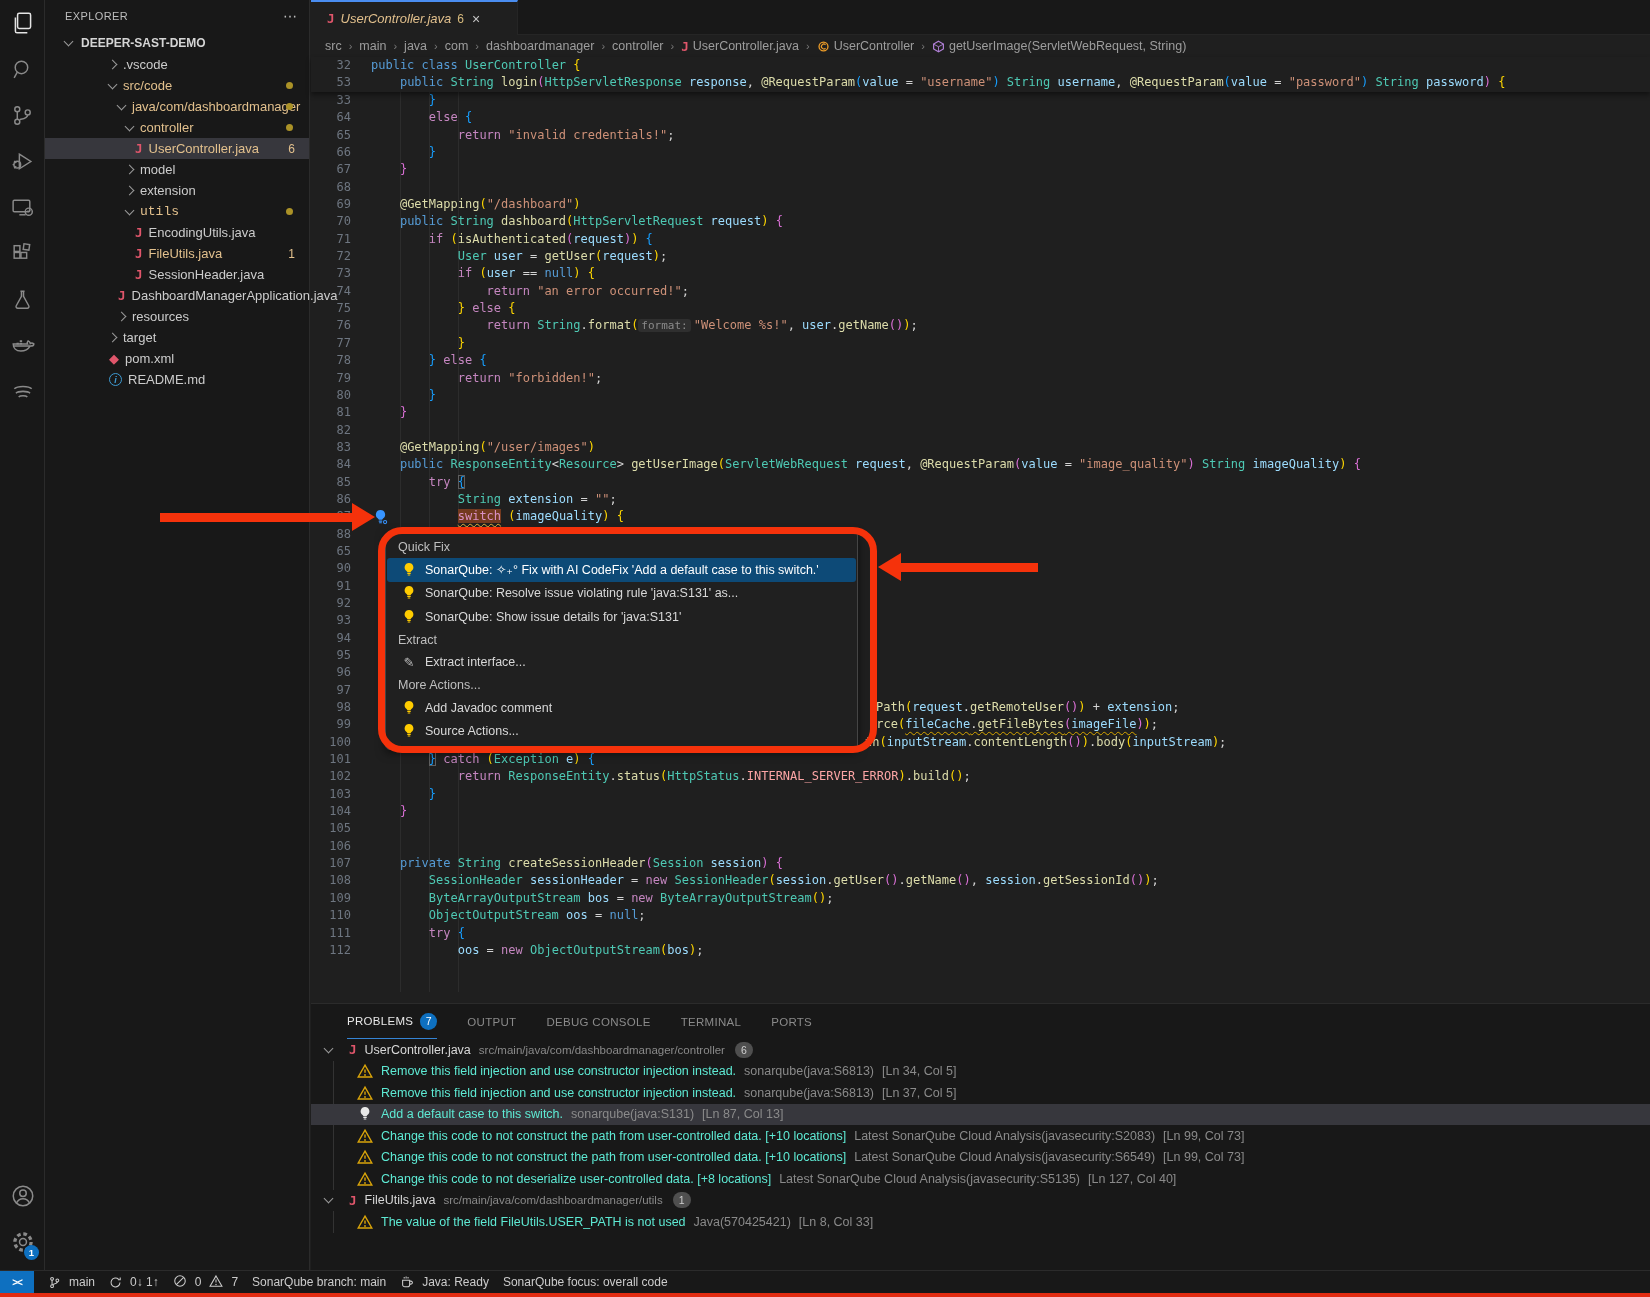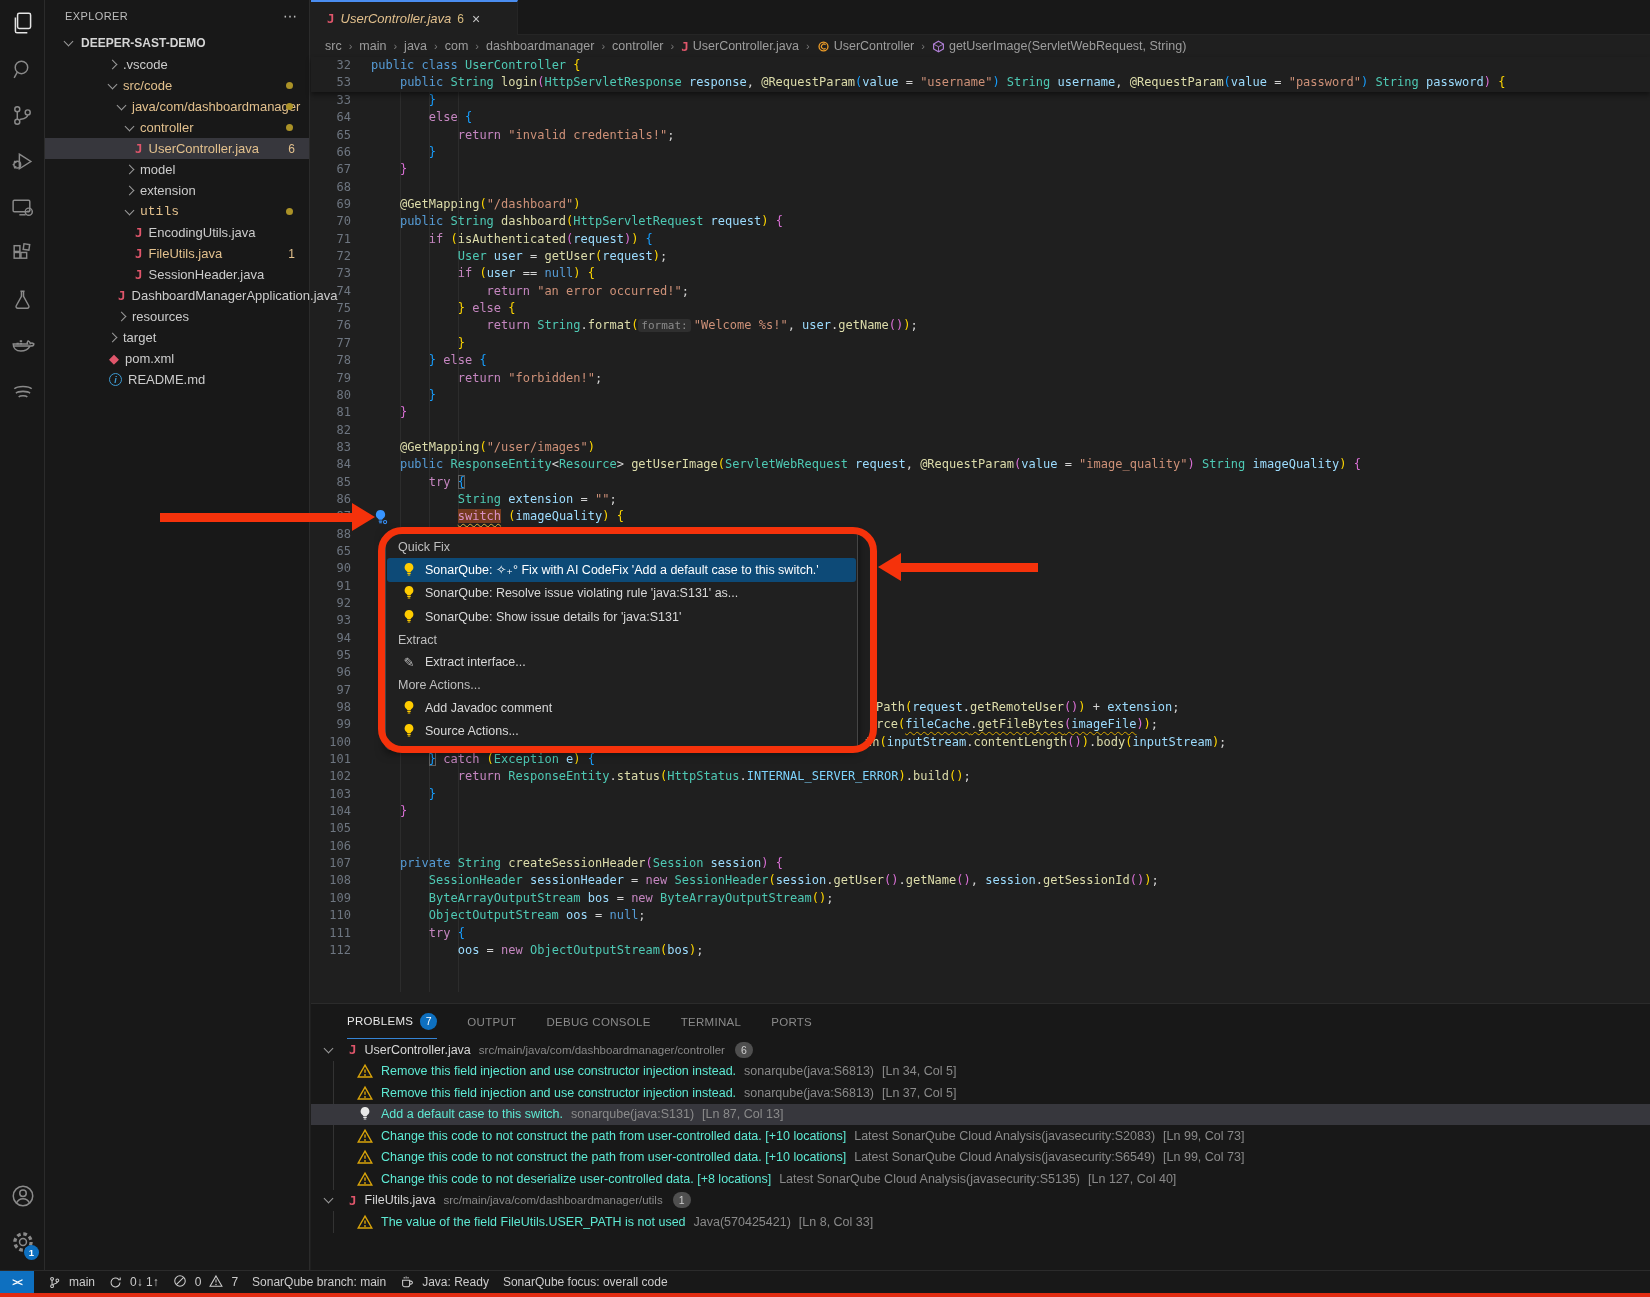--- a/index.html
+++ b/index.html
@@ -52,21 +52,21 @@
   .editor { position:absolute; left:0; top:57px; width:100%; height:946px; font-family:"DejaVu Sans Mono", monospace; font-size:12px; }
   .sticky { position:absolute; left:0; top:0; width:100%; background:#1f1f1f; box-shadow:0 3px 5px rgba(0,0,0,.45); z-index:2; }
   .codebody { position:absolute; left:0; top:35px; width:100%; }
   .cl { height:17.35px; line-height:17.35px; position:relative; white-space:pre; }
   .ln { position:absolute; left:0; width:40px; text-align:right; color:#6e7681; }
   .ct { position:absolute; left:60px; white-space:pre; }
   .guide { position:absolute; top:35px; width:1px; background:#2c2c2c; height:900px; z-index:0; }
 
   .tok.kw{color:#C586C0} .tok.kw2{color:#569CD6} .tok.type{color:#4EC9B4}
   .tok.fn{color:#DCDCAA} .tok.var{color:#9CDCFE} .tok.str{color:#CE9178}
-  .tok.const{color:#7dd3fc} .tok.pn{color:#d4d4d4}
+  .tok.const{color:#fca5a5} .tok.pn{color:#d4d4d4}
   .tok.b1{color:#ffd700} .tok.b2{color:#da70d6} .tok.b3{color:#179fff}
   .tok.inlay{background:#2f2f2f; color:#8b8b8b; border-radius:3px; padding:0 3px; margin-right:3px; font-size:11px;}
   .tok.sq{text-decoration:underline wavy #d7a600 1px; text-underline-offset:3px; text-decoration-skip-ink:none;}
   .tok.kwhl{color:#d991c4; background:#73391f; text-decoration:underline wavy #e3b341 1px; text-underline-offset:3px;}
   .tok.mb{outline:1px solid #5f5f5f; outline-offset:-1px;}
 
   .bulb-margin { position:absolute; left:372px; top:509px; width:17px; height:17px; z-index:4; cursor:pointer; }
 
   
   .popup { position:absolute; left:385px; top:531px; width:473px; background:#202020; border:1px solid #454545; border-radius:5px; box-shadow:0 3px 10px rgba(0,0,0,.55); z-index:5; padding:4px 0 6px 0; font-family:"Liberation Sans", sans-serif; }

